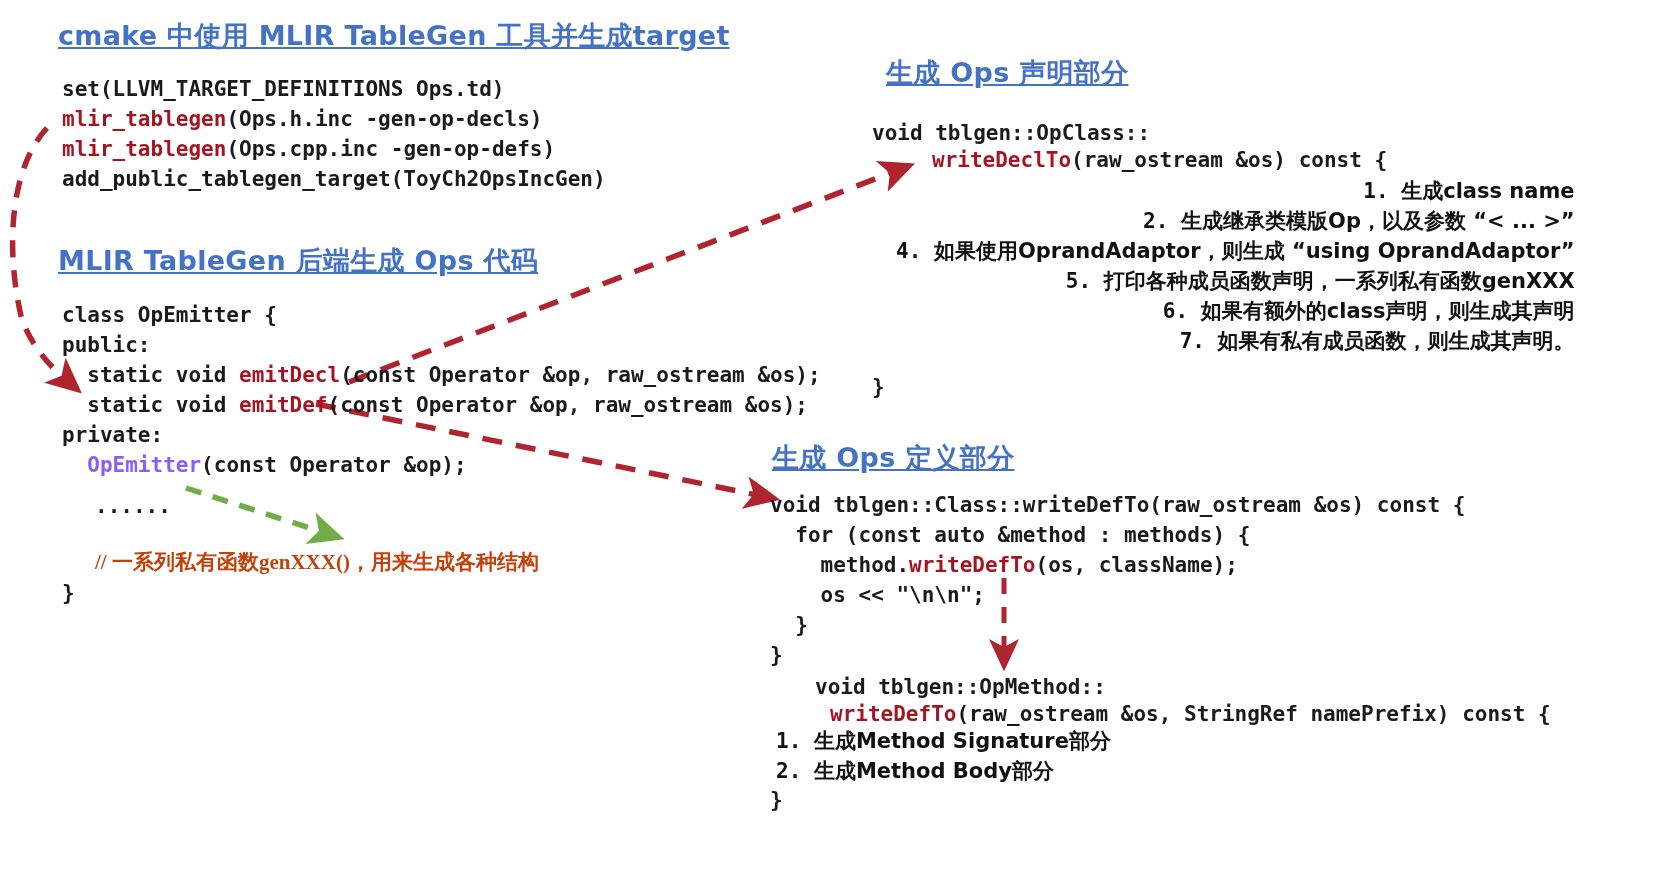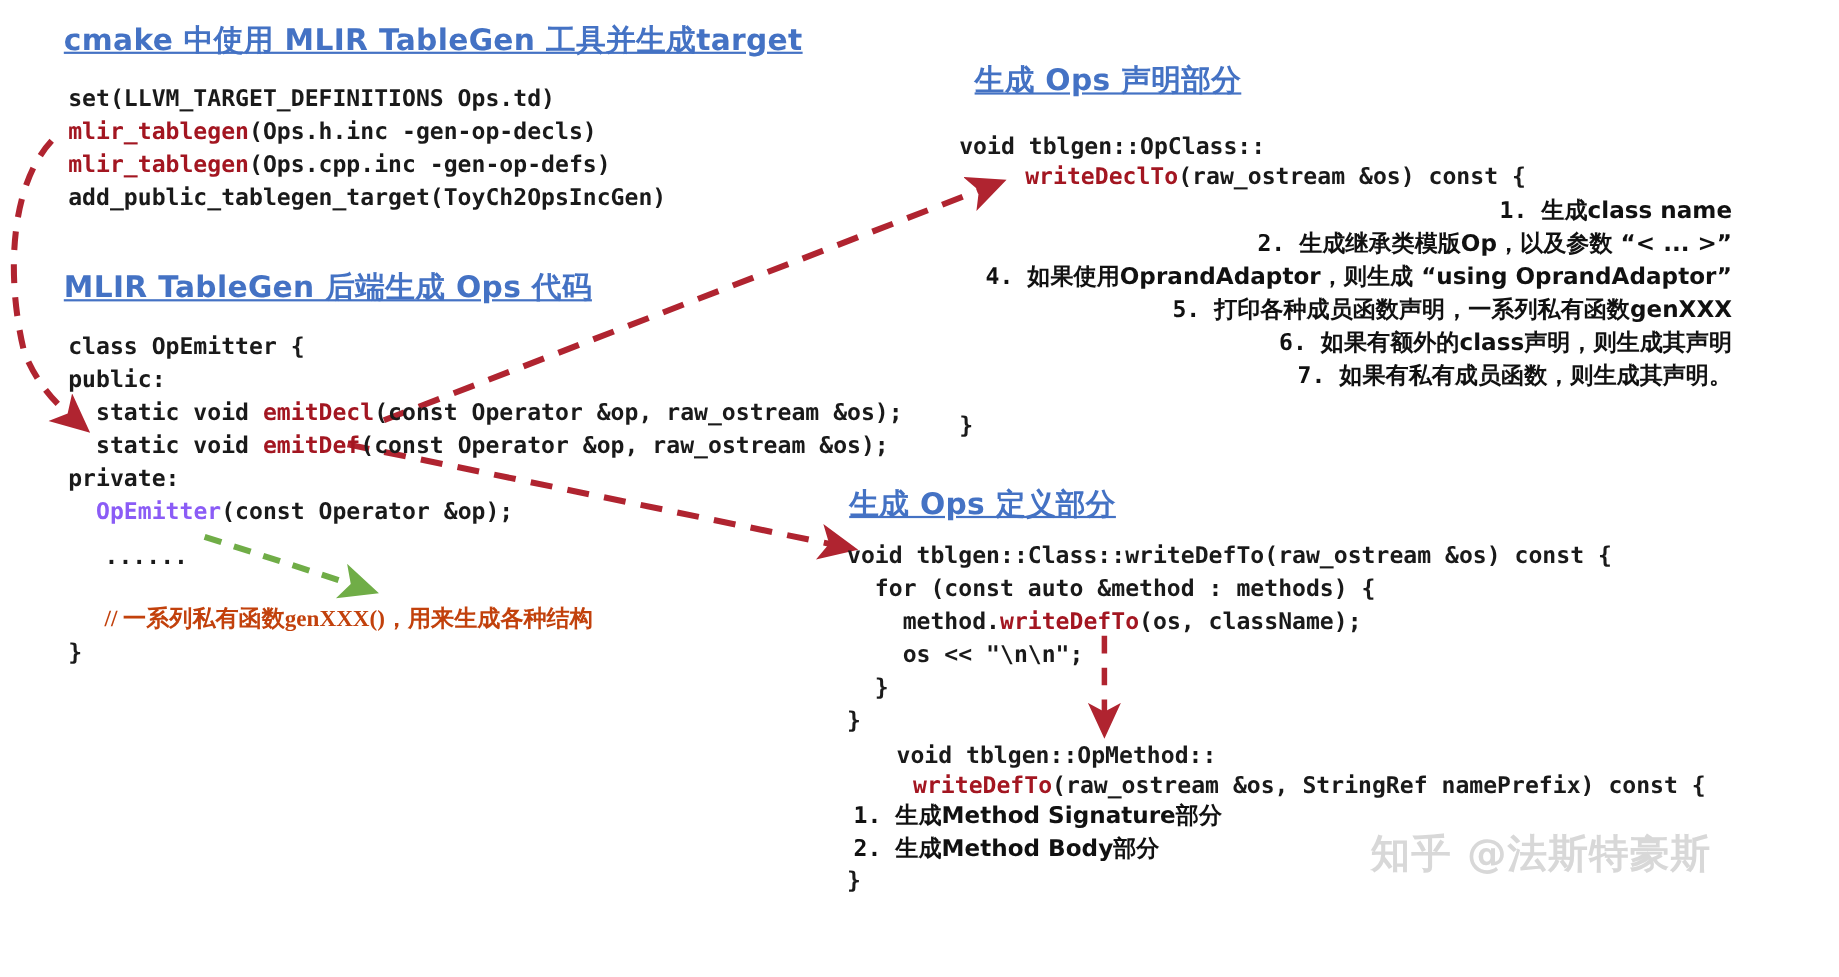--- a/index.html
+++ b/index.html
@@ -162,15 +162,14 @@
 
   <div class="code" style="left:830px; top:699px;"><span class="kw-red">writeDefTo</span><span>(raw_ostream &amp;os, StringRef namePrefix) const {</span></div>
 
   <div class="listblock" id="def-steps" style="left:776px; top:726px;">
       <div class="listrow"><span class="num">1. </span><span>生成Method Signature部分</span></div>
       <div class="listrow"><span class="num">2. </span><span>生成Method Body部分</span></div>
     </div>
 
   <div class="code" style="left:770px; top:785px;">}</div>
 
-  <div class="watermark" style="left:1246px; top:752px;">知乎 @法斯特豪斯</div>
 
 </div>
 
 </body></html>

